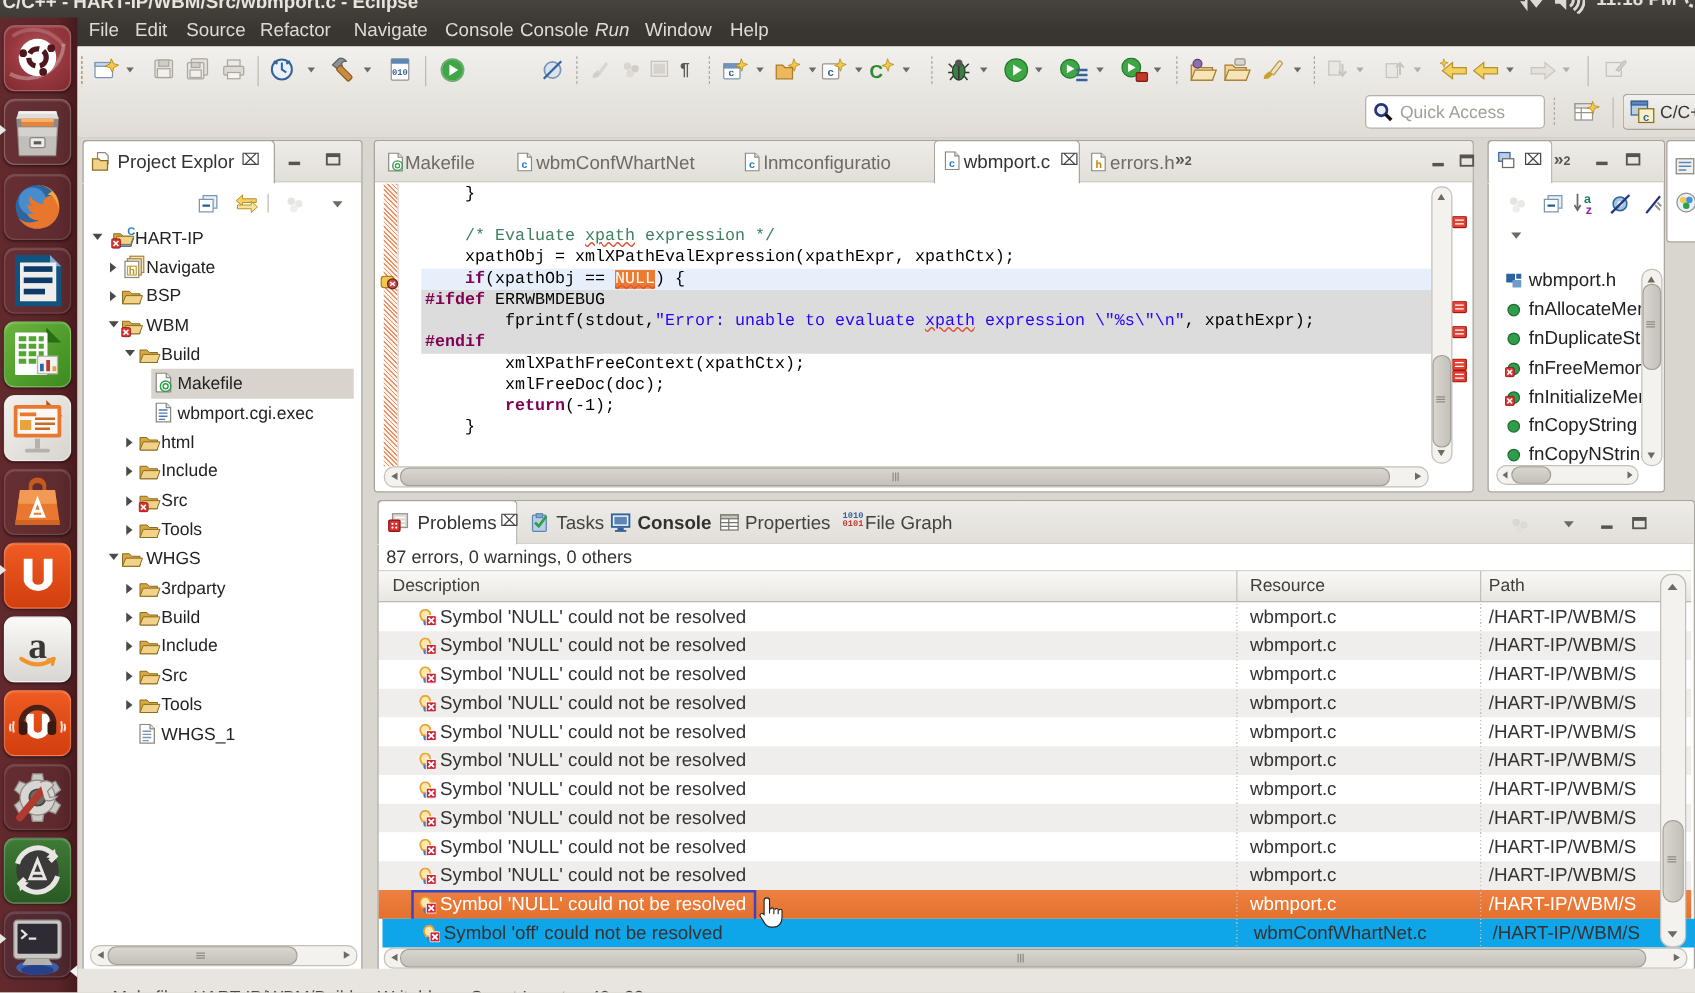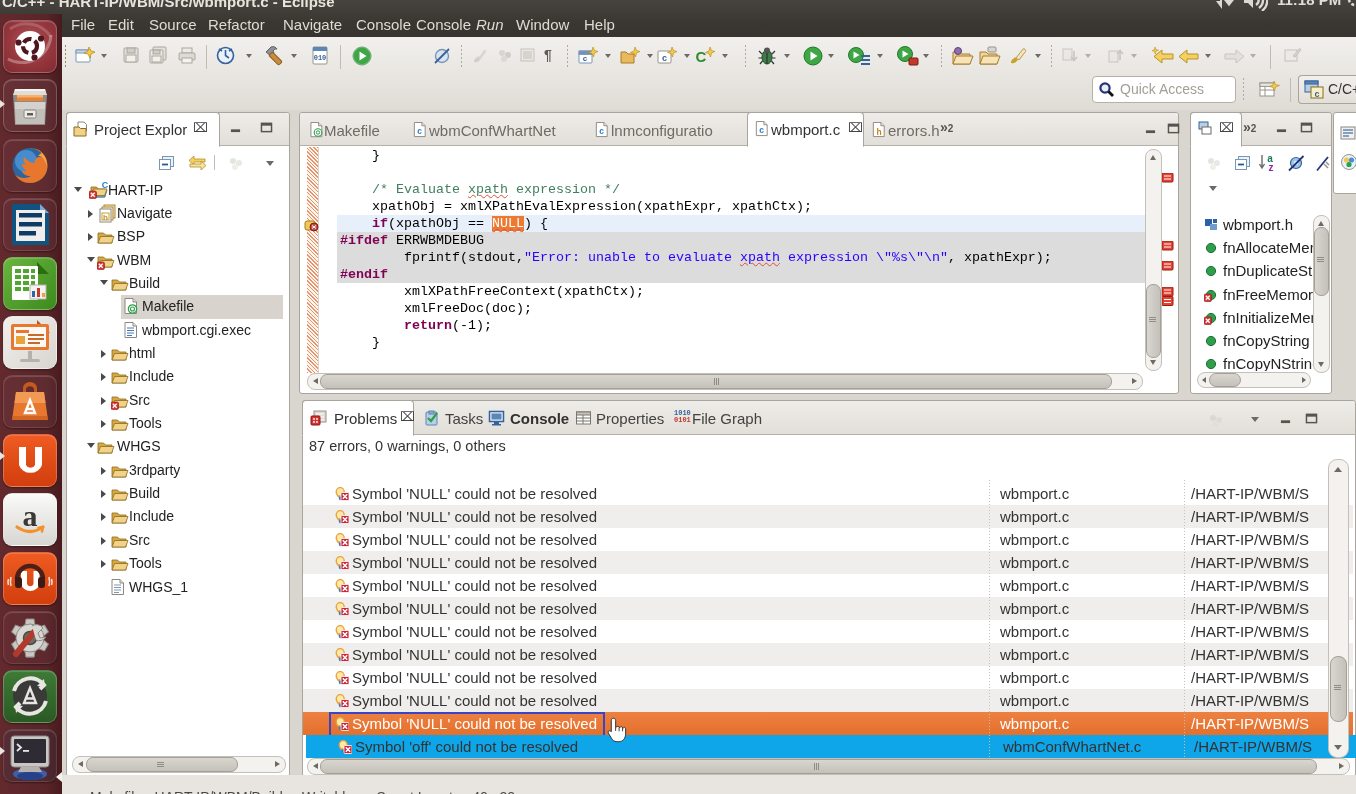--- a/index.html
+++ b/index.html
@@ -932,20 +932,27 @@
  <svg class="minmax" style="left:976px;top:12px;" width="14" height="12" viewBox="0 0 14 12">
       <rect x="2" y="8" width="10" height="3" fill="#57534D"></rect>
     </svg>
  <svg class="minmax" style="left:1002px;top:12px;" width="14" height="12" viewBox="0 0 14 12">
       <rect x="1.5" y="1.5" width="11" height="9" fill="none" stroke="#57534D" stroke-width="1.6"></rect>
       <rect x="1.5" y="1" width="11" height="3" fill="#57534D"></rect>
     </svg>
 
  <div class="abs" style="left:6px;top:37px;font-size:14.5px;color:#333;">87 errors, 0 warnings, 0 others</div>
 
+ <div class="abs" style="left:0;top:55px;width:1050px;height:24px;background:linear-gradient(#FAF9F7,#E9E6E1);border-top:1px solid #D8D5CF;border-bottom:1px solid #ABA79F;">
+   <div class="abs" style="left:11px;top:3px;font-size:14px;color:#3F3D3A;">Description</div>
+   <div class="abs" style="left:697px;top:3px;font-size:14px;color:#3F3D3A;">Resource</div>
+   <div class="abs" style="left:888px;top:3px;font-size:14px;color:#3F3D3A;">Path</div>
+   <div class="abs" style="left:686px;top:0;width:1px;height:24px;background:#C5C1BA;"></div>
+   <div class="abs" style="left:881px;top:0;width:1px;height:24px;background:#C5C1BA;"></div>
+ </div>
 
  <div id="prows">
  <div class="abs" style="left:0;top:81px;width:1050px;height:23px;background:#FFFFFF;color:#333;font-size:15px;line-height:23px;white-space:nowrap;">
         <svg style="position:absolute;left:31px;top:5px;" width="15" height="14" viewBox="0 0 15 14">
           <path d="M2.2 5 a4 4.4 0 1 1 8 0 c0 1.8 -1.2 2.6 -1.6 4 l-4.8 0 C3.4 7.6 2.2 6.8 2.2 5 Z" fill="#FFE9A8" stroke="#E8A33A" stroke-width="1.4"></path>
           <path d="M4.5 9.5 L8 9.5 L7.5 12.5 C6.5 13.6 5.8 13.4 5 12.5 Z" fill="#4A78B5"></path>
           <rect x="7" y="5.5" width="8" height="8" rx="1" fill="#CC2233" stroke="#fff" stroke-width=".8"></rect>
           <path d="M8.8 7.3 L13.2 11.7 M13.2 7.3 L8.8 11.7" stroke="#fff" stroke-width="1.6"></path>
         </svg>
         <span style="position:absolute;left:49px;">Symbol 'NULL' could not be resolved</span>

